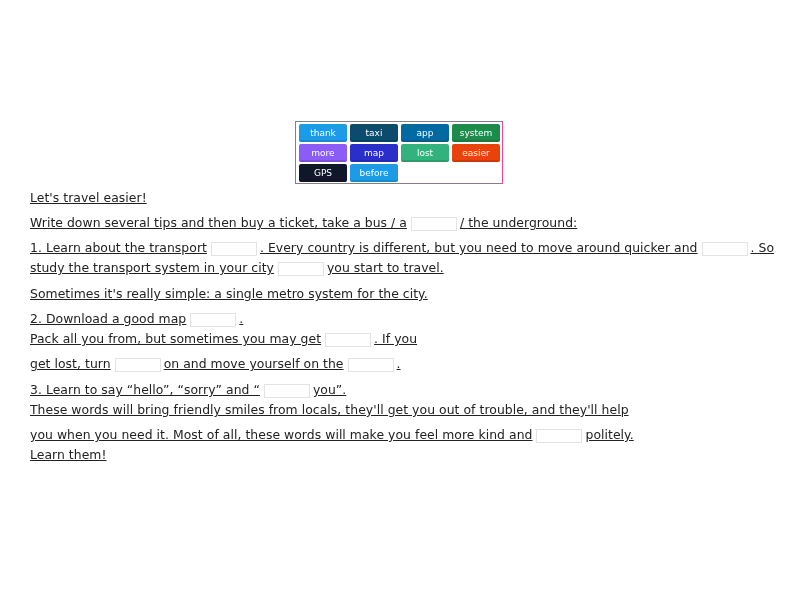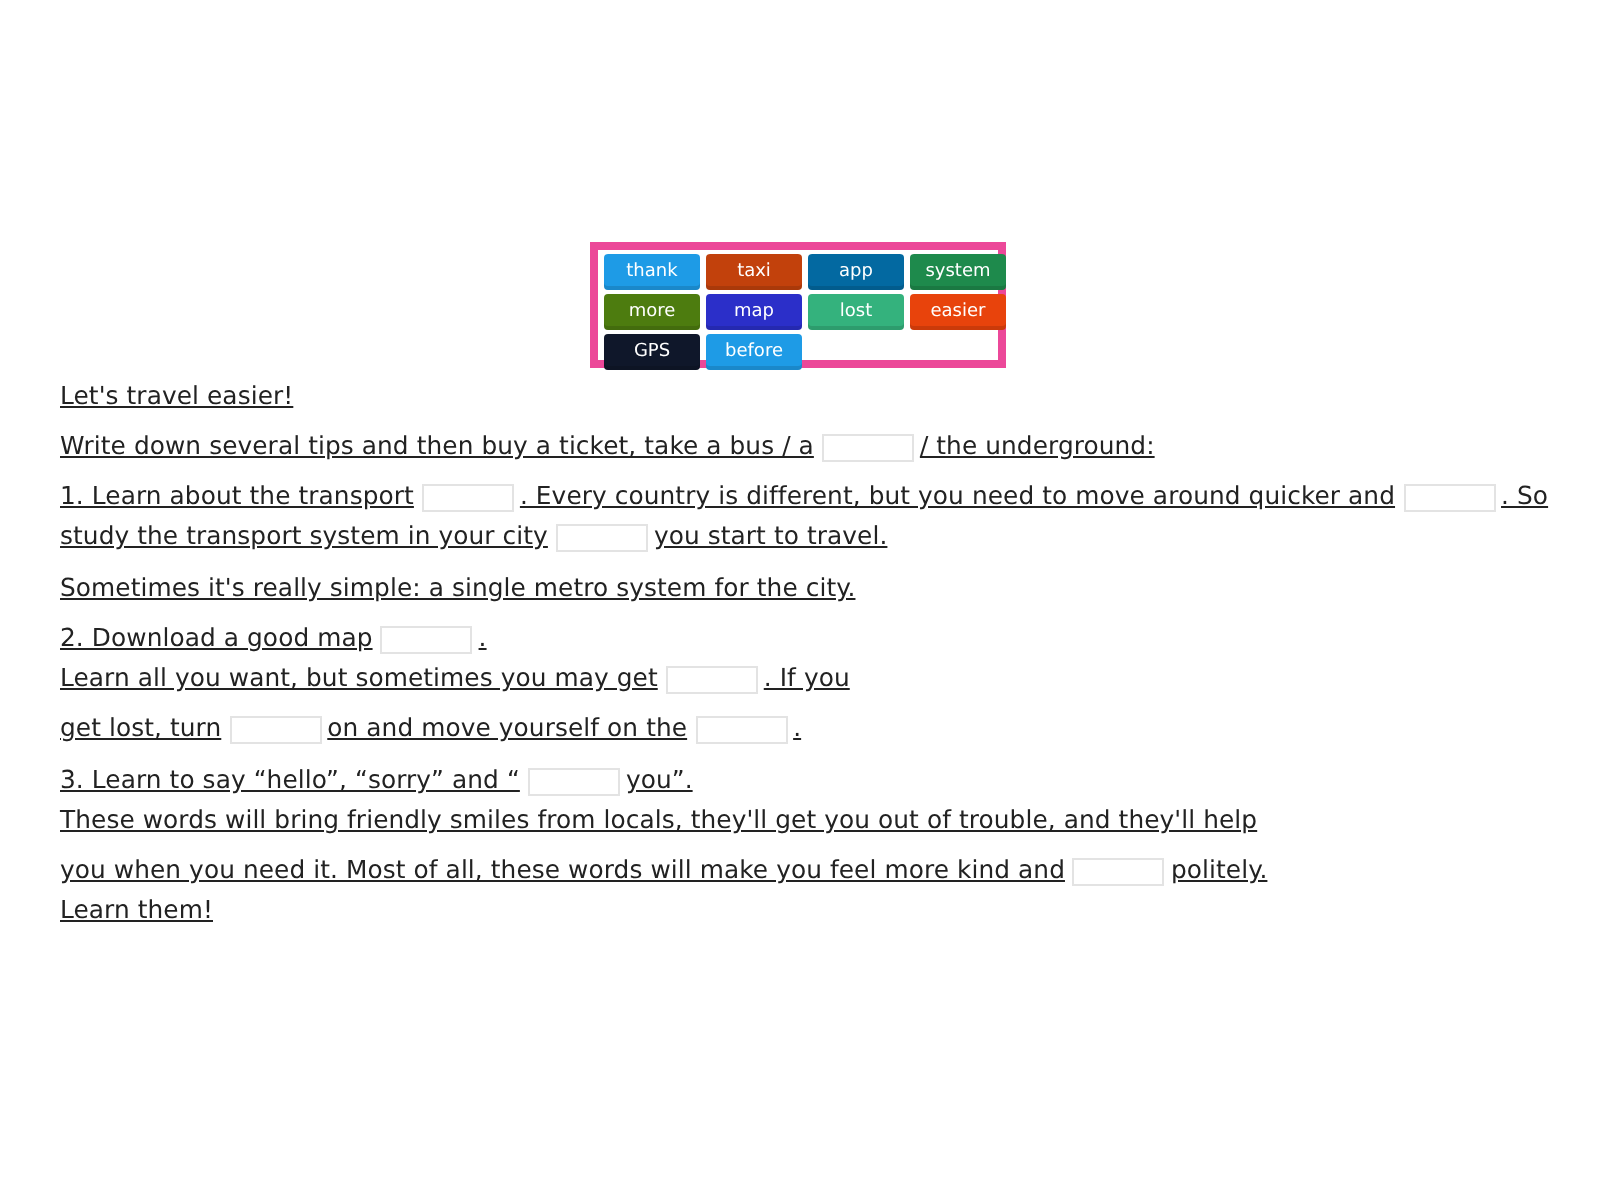--- a/index.html
+++ b/index.html
@@ -1,35 +1,35 @@
 <!DOCTYPE html>
 <html><head>
 <meta charset="utf-8">
 <style>
   html, body { margin: 0; padding: 0; background: #ffffff; }
   body { width: 800px; height: 600px; position: relative; overflow: hidden;
          font-family: "DejaVu Sans", sans-serif; color: #222; }
   .bank { position: absolute; left: 295px; top: 121px; width: 208px; height: 63px;
-          border: 4px solid #ec4899; box-sizing: border-box; background: #fff; }
+          border: 1px solid #ec4899; box-sizing: border-box; background: #fff; }
   .tile { position: absolute; width: 48px; height: 18px; border-radius: 2px;
           color: #fff; font-size: 9px; line-height: 18px; text-align: center;
           cursor: pointer; box-shadow: inset 0 -2px 0 rgba(0,0,0,0.12); }
   .line { position: absolute; left: 30px; font-size: 12.4px; white-space: nowrap; letter-spacing: 0.05px; text-decoration: underline; }
   .blank { display: inline-block; width: 46px; height: 14px; border: 1px solid #e3e3e3;
            vertical-align: middle; margin: 0 3px 0 4px; background: #fff; cursor: pointer; box-sizing: border-box; }
 </style>
 </head>
 <body>
 
 <div class="bank">
   <div class="tile" style="left:3px;top:2px;background:#1e9be6">thank</div>
-  <div class="tile" style="left:54px;top:2px;background:#c2410c">taxi</div>
+  <div class="tile" style="left:54px;top:2px;background:#0c4a6e">taxi</div>
   <div class="tile" style="left:105px;top:2px;background:#0369a1">app</div>
   <div class="tile" style="left:156px;top:2px;background:#1e8a4c">system</div>
-  <div class="tile" style="left:3px;top:22px;background:#4d7c0f">more</div>
+  <div class="tile" style="left:3px;top:22px;background:#8b5cf6">more</div>
   <div class="tile" style="left:54px;top:22px;background:#2b2fc9">map</div>
   <div class="tile" style="left:105px;top:22px;background:#34b27d">lost</div>
   <div class="tile" style="left:156px;top:22px;background:#e8430c">easier</div>
   <div class="tile" style="left:3px;top:42px;background:#0f172a">GPS</div>
   <div class="tile" style="left:54px;top:42px;background:#1e9be6">before</div>
 </div>
 
 <div class="line" style="top:190px">Let's travel easier!</div>
 
 <div class="line" style="top:215px">
@@ -44,21 +44,21 @@
   <span>study the transport system in your city</span><span class="blank"></span><span>you start to travel.</span>
 </div>
 
 <div class="line" style="top:286px">Sometimes it's really simple: a single metro system for the city.</div>
 
 <div class="line" style="top:311px">
   <span>2. Download a good map</span><span class="blank"></span><span>.</span>
 </div>
 
 <div class="line" style="top:331px">
-  <span>Learn all you want, but sometimes you may get</span><span class="blank"></span><span>. If you</span>
+  <span>Pack all you from, but sometimes you may get</span><span class="blank"></span><span>. If you</span>
 </div>
 
 <div class="line" style="top:356px">
   <span>get lost, turn</span><span class="blank"></span><span>on and move yourself on the</span><span class="blank"></span><span>.</span>
 </div>
 
 <div class="line" style="top:382px">
   <span>3. Learn to say “hello”, “sorry” and “</span><span class="blank"></span><span>you”.</span>
 </div>
 

